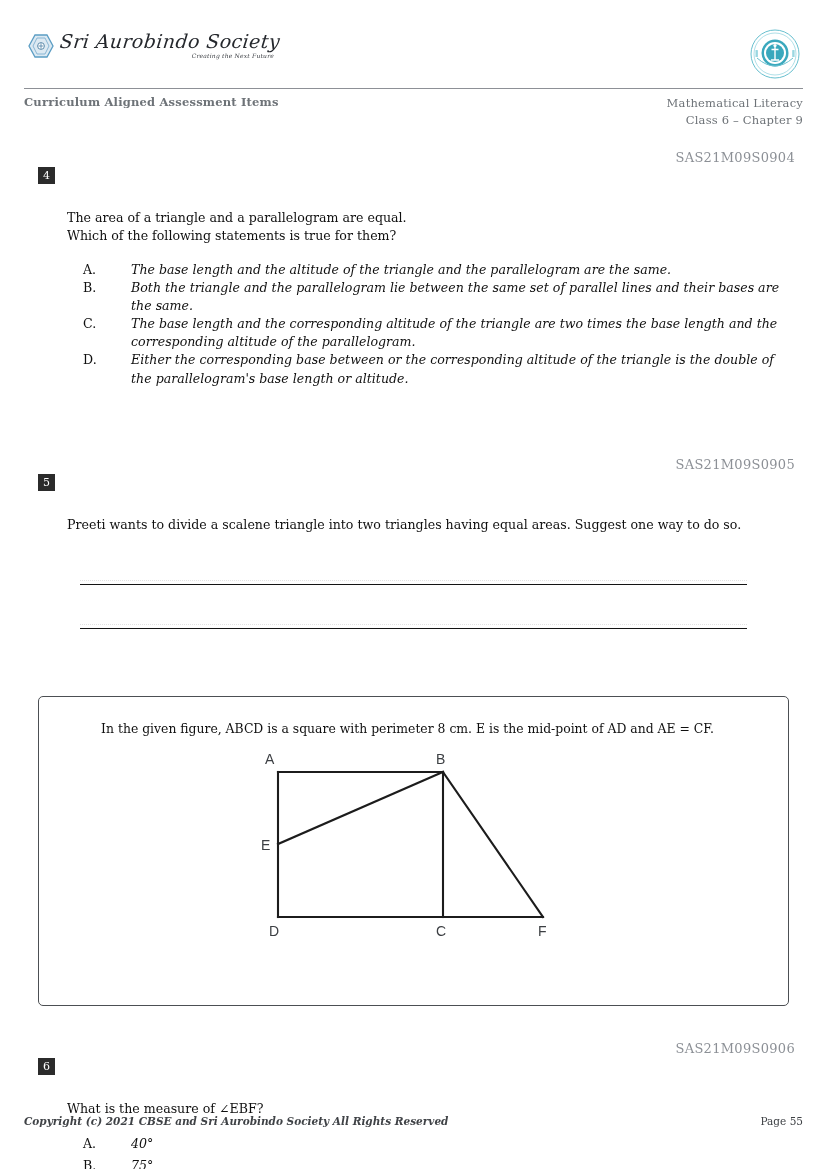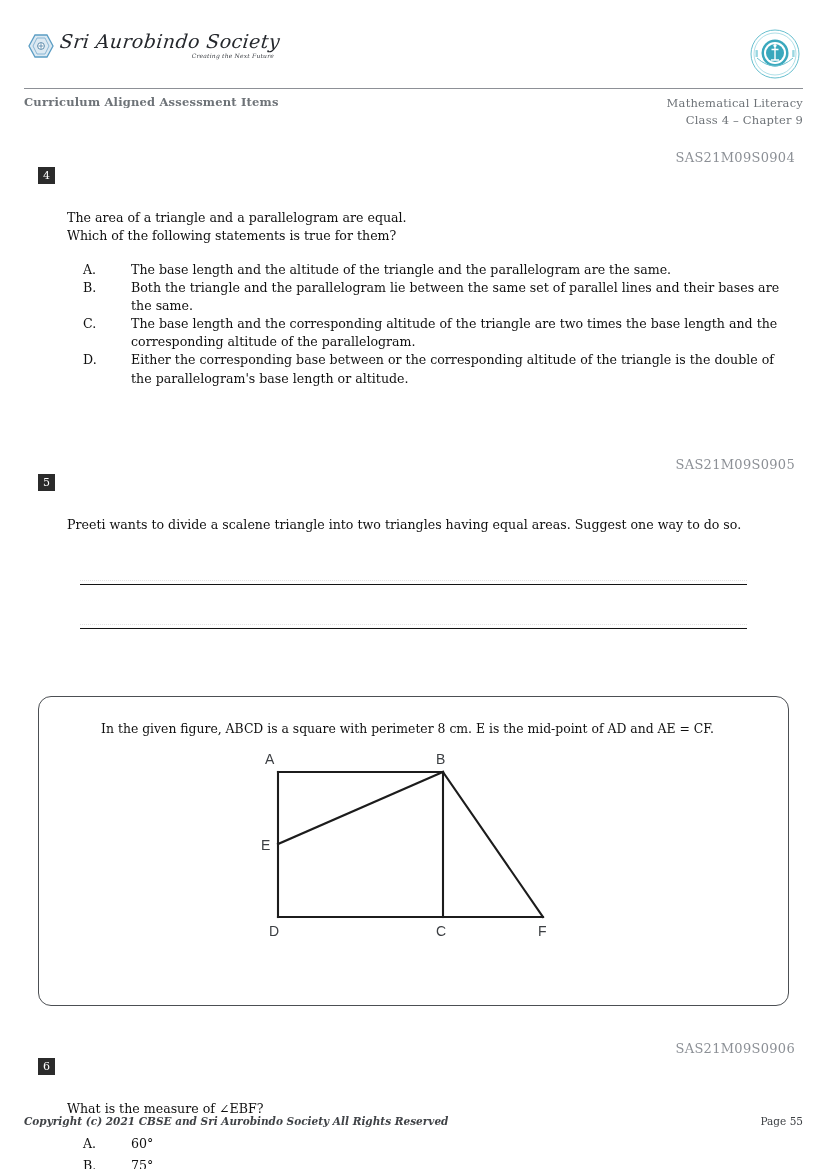--- a/index.html
+++ b/index.html
@@ -171,20 +171,21 @@
     line-height: 1.44;
     color: #101010;
   }
   .opt-letter {
     flex: 0 0 auto;
     width: 48px;
   }
   .opt-text {
     flex: 1 1 auto;
     max-width: 672px;
+    font-style: italic;
   }
   .options.compact .opt-letter { width: 48px; }
   .options.compact .opt { line-height: 1.68; }
 
   
   .answer-lines {
     margin: 40px 42px 0 42px;
   }
   .ans-line {
     position: relative;
@@ -200,21 +201,21 @@
     position: absolute;
     left: 0; right: 0;
     top: 10px;
     border-top: 1.3px solid #141414;
   }
 
   
   .figure-box {
     margin: 34px 38px 0 38px;
     border: 1.4px solid #4c4f53;
-    border-radius: 13px;
+    border-radius: 5px;
     padding: 24px 42px 18px 30px;
     min-height: 266px;
   }
   .figure-caption {
     font-family: "DejaVu Serif", serif;
     font-size: 12.4px;
     color: #101010;
     text-align: center;
     margin-bottom: 6px;
   }
@@ -286,21 +287,21 @@
       </svg>
     </span>
   </div>
 
   <div class="header-rule"></div>
 
   <div class="header-meta">
     <div class="header-left-title">Curriculum Aligned Assessment Items</div>
     <div class="header-right-title">
       <div>Mathematical Literacy</div>
-      <div>Class 4 – Chapter 9</div>
+      <div>Class 6 – Chapter 9</div>
     </div>
   </div>
 
   <div class="content">
 
     <div class="qcode">SAS21M09S0904</div>
     <div class="qblock">
       <div class="qrow">
         <div class="qnum">4</div>
         <div class="qtext">
@@ -373,21 +374,21 @@
 
     <div class="qcode" style="margin-top:35px">SAS21M09S0906</div>
     <div class="qblock">
       <div class="qrow">
         <div class="qnum">6</div>
         <div class="qtext">What is the measure of ∠EBF?</div>
       </div>
       <div class="options compact">
         <div class="opt">
           <span class="opt-letter">A.</span>
-          <span class="opt-text">60°</span>
+          <span class="opt-text">40°</span>
         </div>
         <div class="opt">
           <span class="opt-letter">B.</span>
           <span class="opt-text">75°</span>
         </div>
         <div class="opt">
           <span class="opt-letter">C.</span>
           <span class="opt-text">90°</span>
         </div>
         <div class="opt">

